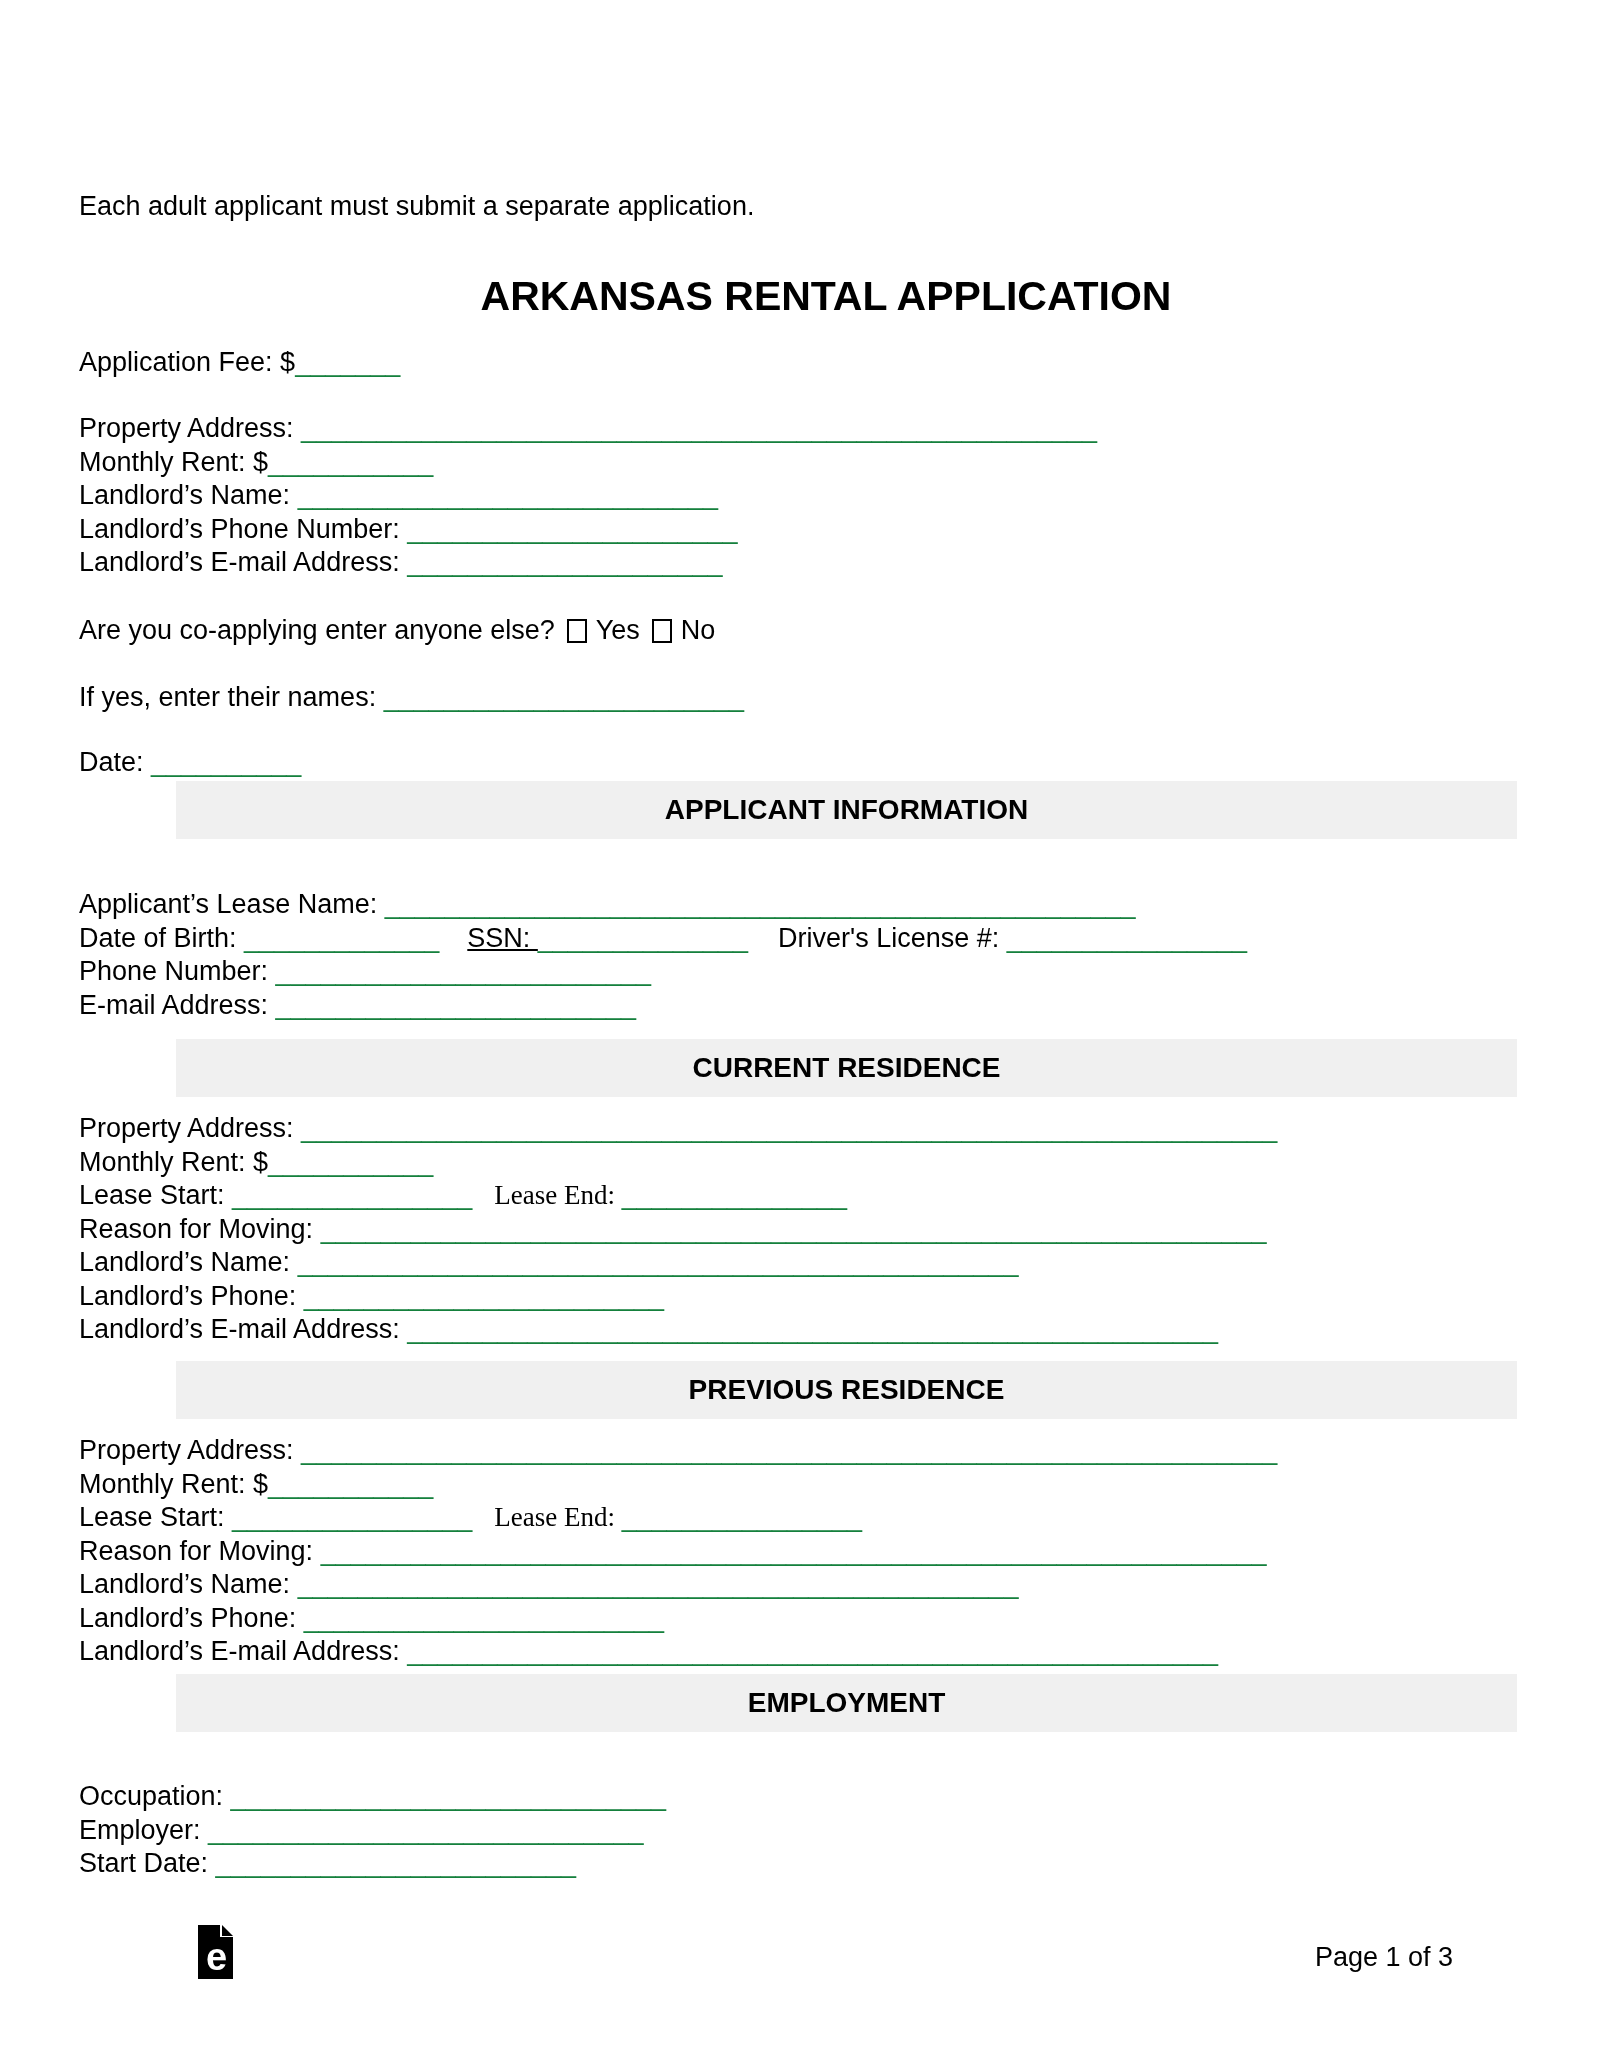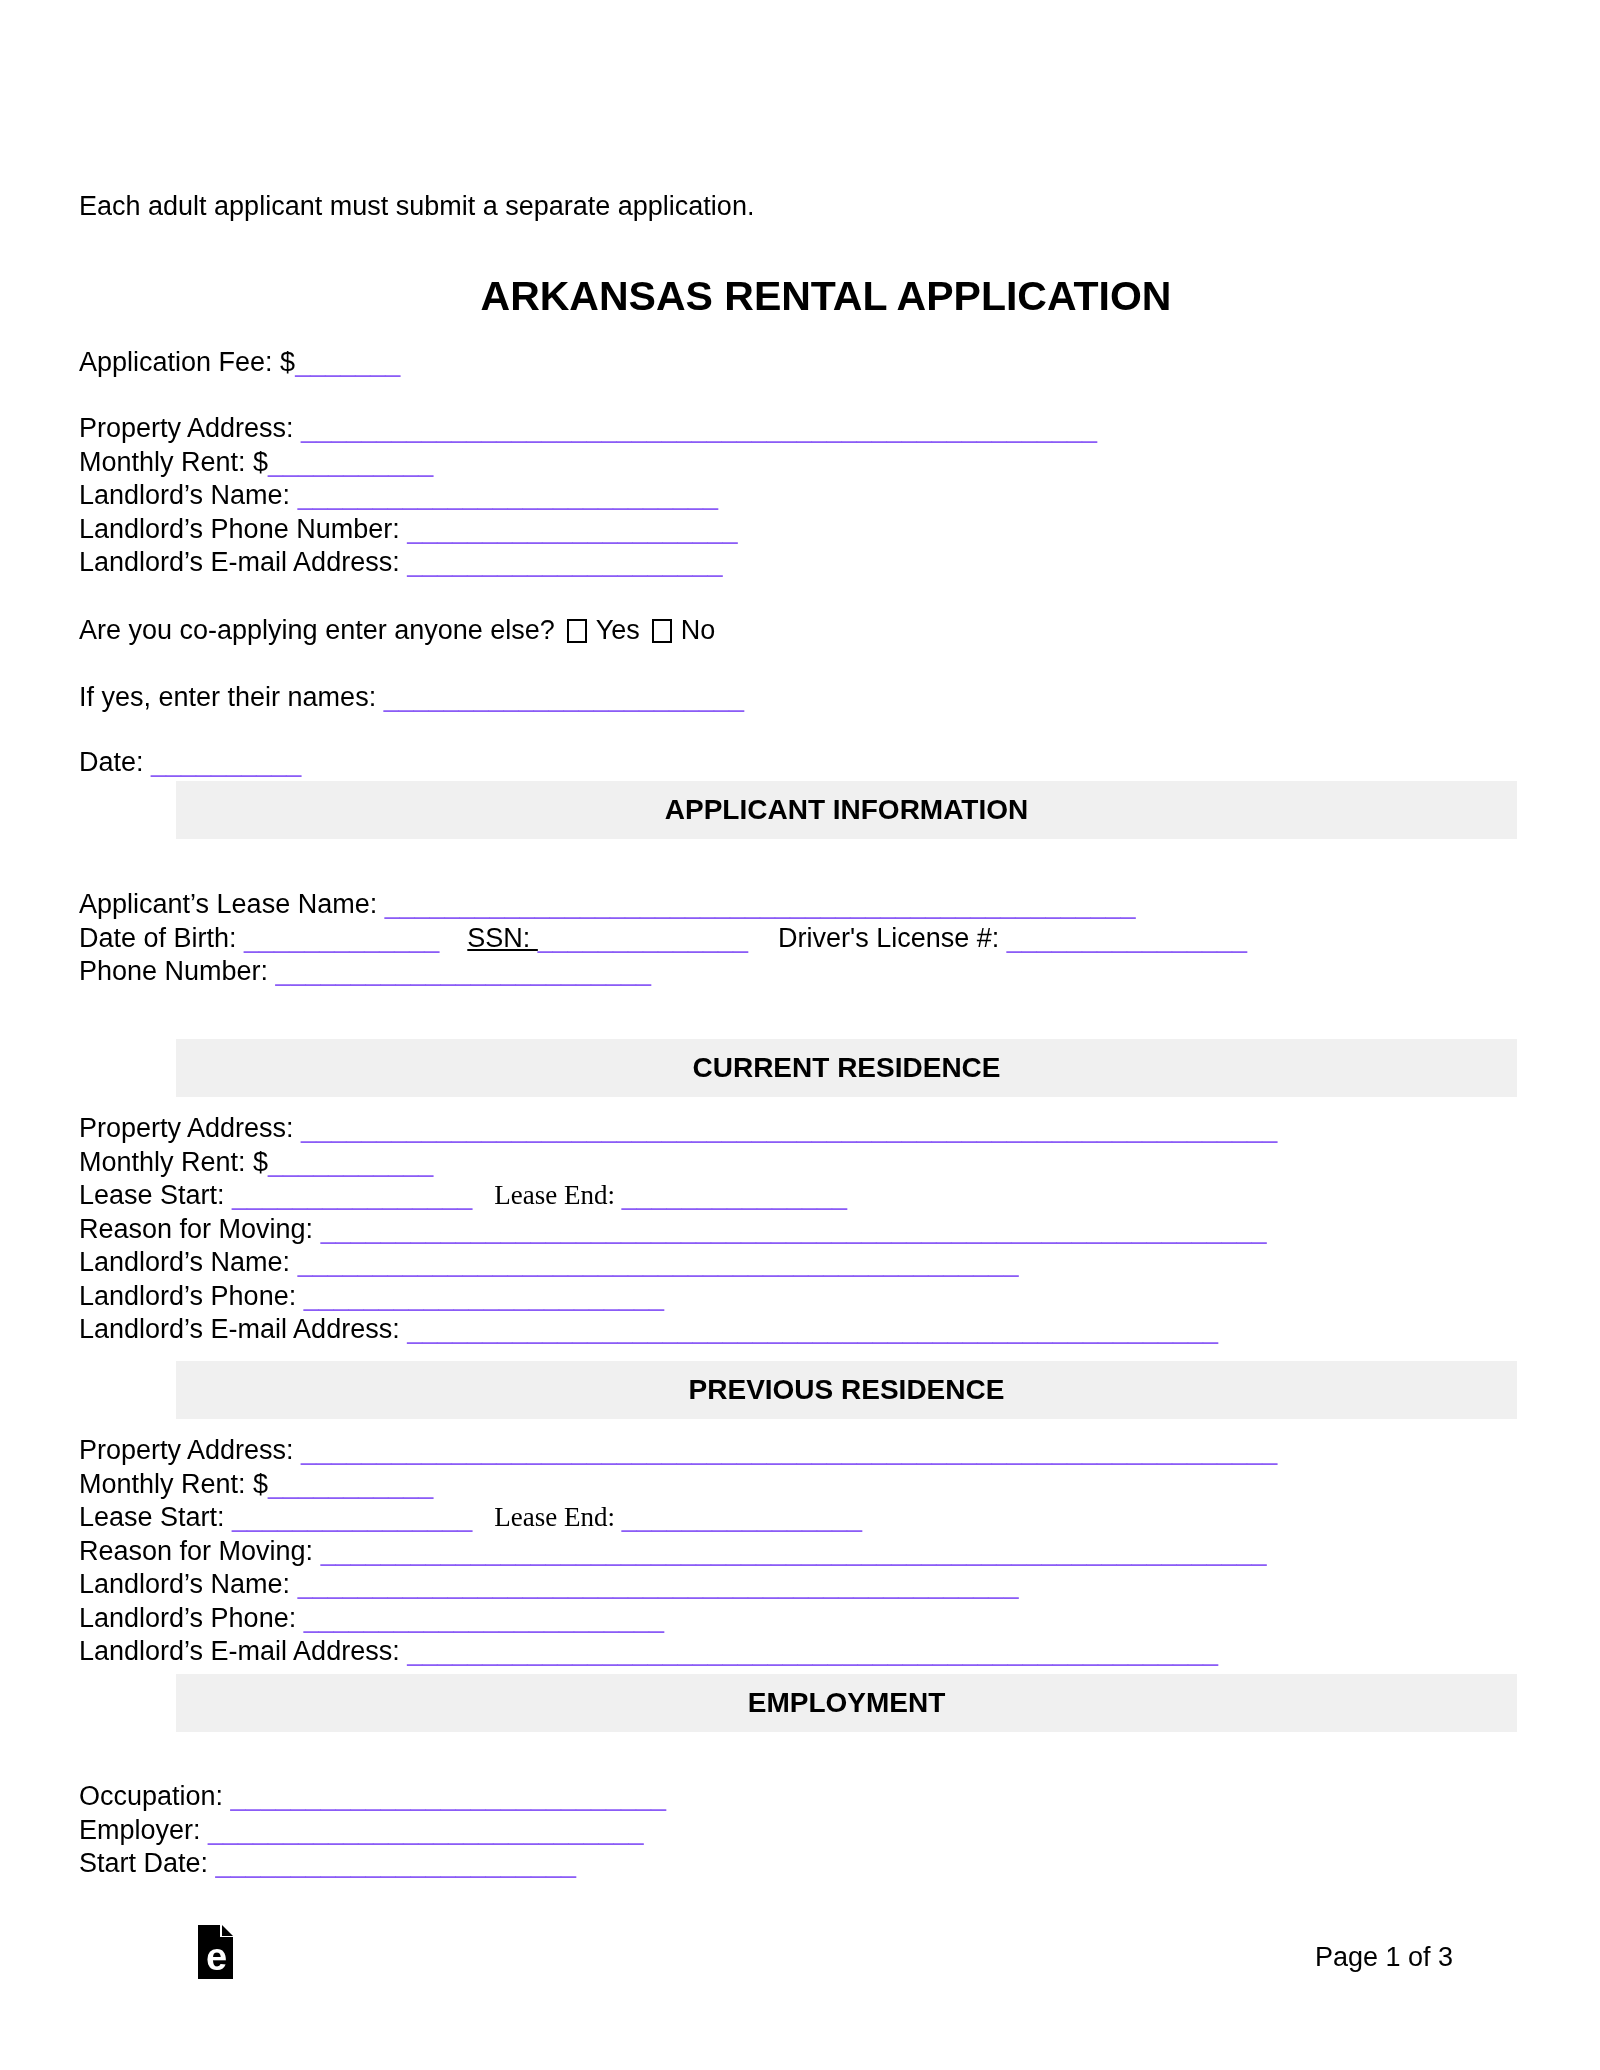--- a/index.html
+++ b/index.html
@@ -19,21 +19,21 @@
   .note { line-height: 33.5px; }
   .title {
     position: absolute; left: 0; width: 100%;
     text-align: center; font-weight: bold; font-size: 41px; line-height: 48px; margin-left: 26px;
   }
   .band {
     position: absolute; left: 176px; width: 1341px; height: 58px;
     background: #f0f0f0; text-align: center;
     font-weight: bold; font-size: 28px; line-height: 58px;
   }
-  .blank { color: #8b5cf6; }
+  .blank { color: #15803d; }
   .checkbox {
     display: inline-block; width: 20px; height: 24px;
     border: 2px solid #000; box-sizing: border-box;
     vertical-align: -4px; margin-left: 12px; margin-right: 9px;
     background: #fff;
   }
   .seg-ssn { margin-left: 28px; text-decoration: underline; }
   .seg-dl { margin-left: 30px; }
   .seg-lease-end { margin-left: 22px; font-family: Liberation Serif, serif; }
   .logo { position: absolute; left: 197px; top: 1924px; width: 37px; height: 56px; }
@@ -73,20 +73,21 @@
   <div class="abs textcol" style="top:746px">
     <div class="line"><span>Date: </span><span class="blank">__________</span></div>
   </div>
 
   <div class="band" style="top:781px">APPLICANT INFORMATION</div>
 
   <div class="abs textcol" style="top:888px">
     <div class="line"><span>Applicant’s Lease Name: </span><span class="blank">__________________________________________________</span></div>
     <div class="line"><span>Date of Birth: </span><span class="blank">_____________</span><span class="seg-ssn">SSN: </span><span class="blank">______________</span><span class="seg-dl">Driver's License #: </span><span class="blank">________________</span></div>
     <div class="line"><span>Phone Number: </span><span class="blank">_________________________</span></div>
+    <div class="line"><span>E-mail Address: </span><span class="blank">________________________</span></div>
   </div>
 
   <div class="band" style="top:1039px">CURRENT RESIDENCE</div>
 
   <div class="abs textcol" style="top:1112px">
     <div class="line"><span>Property Address: </span><span class="blank">_________________________________________________________________</span></div>
     <div class="line"><span>Monthly Rent: $</span><span class="blank">___________</span></div>
     <div class="line"><span>Lease Start: </span><span class="blank">________________</span><span class="seg-lease-end">Lease End: </span><span class="blank">_______________</span></div>
     <div class="line"><span>Reason for Moving: </span><span class="blank">_______________________________________________________________</span></div>
     <div class="line"><span>Landlord’s Name: </span><span class="blank">________________________________________________</span></div>

